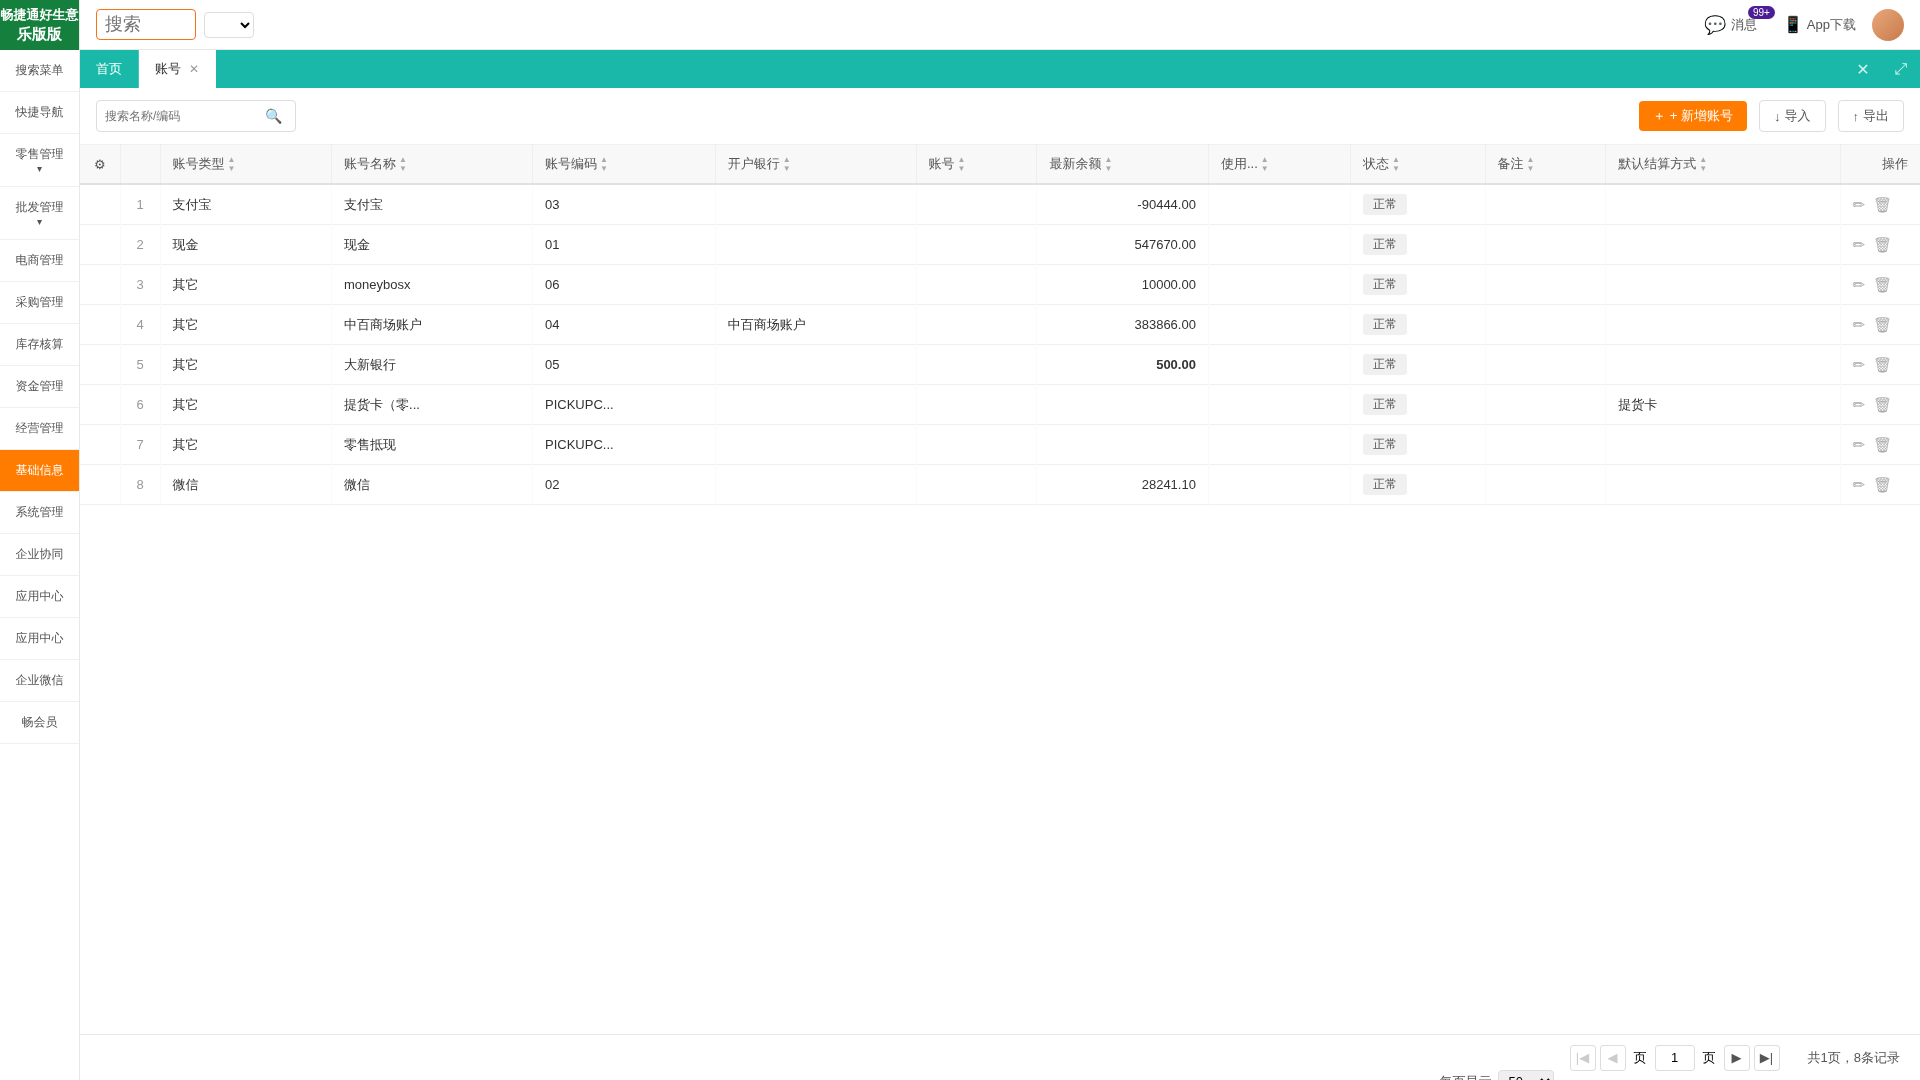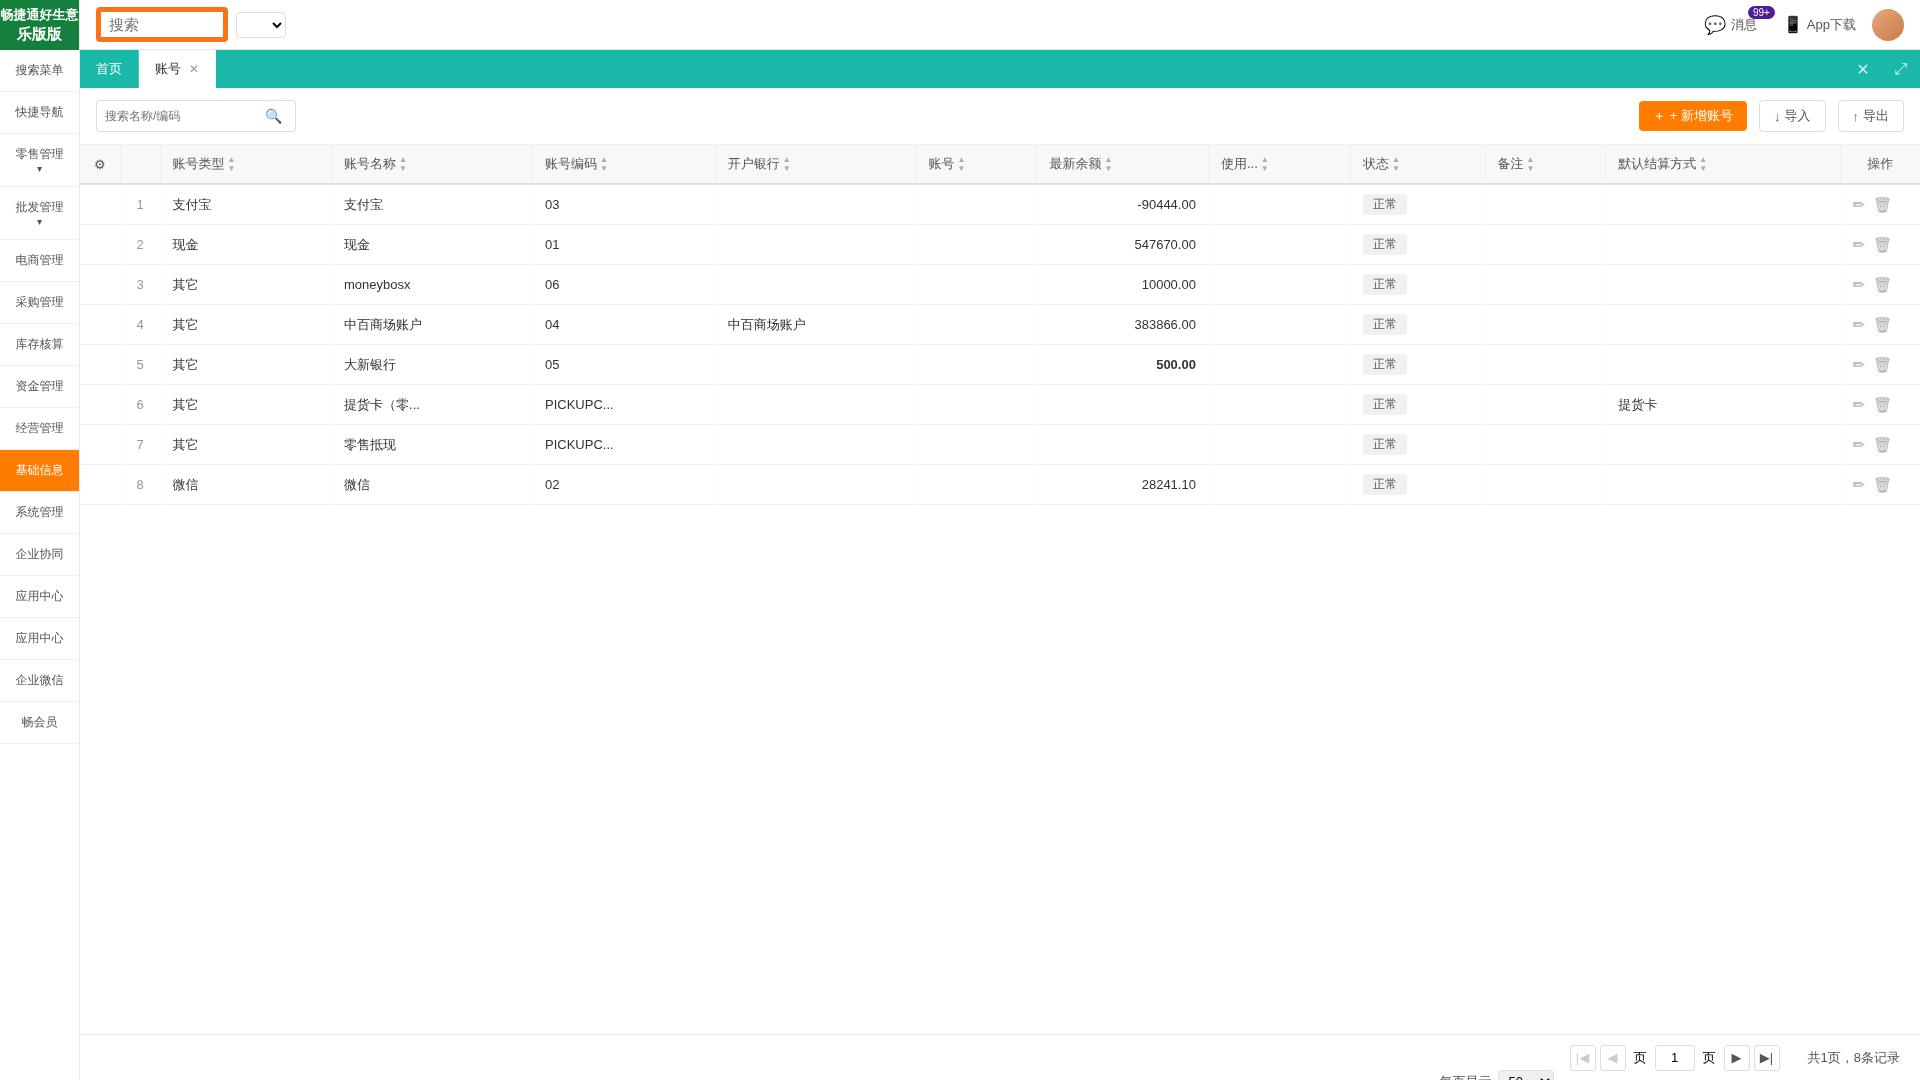--- a/index.html
+++ b/index.html
@@ -54,25 +54,25 @@
       background: #fff;
       border-bottom: 1px solid #e8e8e8;
       display: flex;
       align-items: center;
       justify-content: space-between;
       padding: 0 16px;
       flex-shrink: 0;
     }
     .topbar-left { display: flex; align-items: center; gap: 8px; }
     .topbar-search {
-      border: 5px solid #f97316;
+      border: 1px solid #f97316;
       border-radius: 4px;
       padding: 4px 8px;
-      font-size: 15px;
-      width: 132px;
+      font-size: 18px;
+      width: 100px;
       outline: none;
     }
     .topbar-dropdown {
       border: 1px solid #ddd;
       border-radius: 4px;
       padding: 4px 20px 4px 8px;
       font-size: 12px;
       outline: none;
       cursor: pointer;
       background: #fff;
@@ -166,21 +166,21 @@
       width: 100%;
       border-collapse: collapse;
       font-size: 13px;
     }
     thead tr {
       background: #f8f8f8;
       border-bottom: 2px solid #e0e0e0;
     }
     thead th {
       padding: 10px 12px;
-      text-align: center;
+      text-align: right;
       color: #555;
       font-weight: 500;
       white-space: nowrap;
       border-right: 1px solid #efefef;
       position: relative;
     }
     thead th:last-child { border-right: none; }
     .th-sort { cursor: pointer; display: flex; align-items: center; gap: 3px; }
     .sort-arrows { display: flex; flex-direction: column; font-size: 8px; color: #aaa; }
     .gear-col { width: 40px; text-align: center; }

